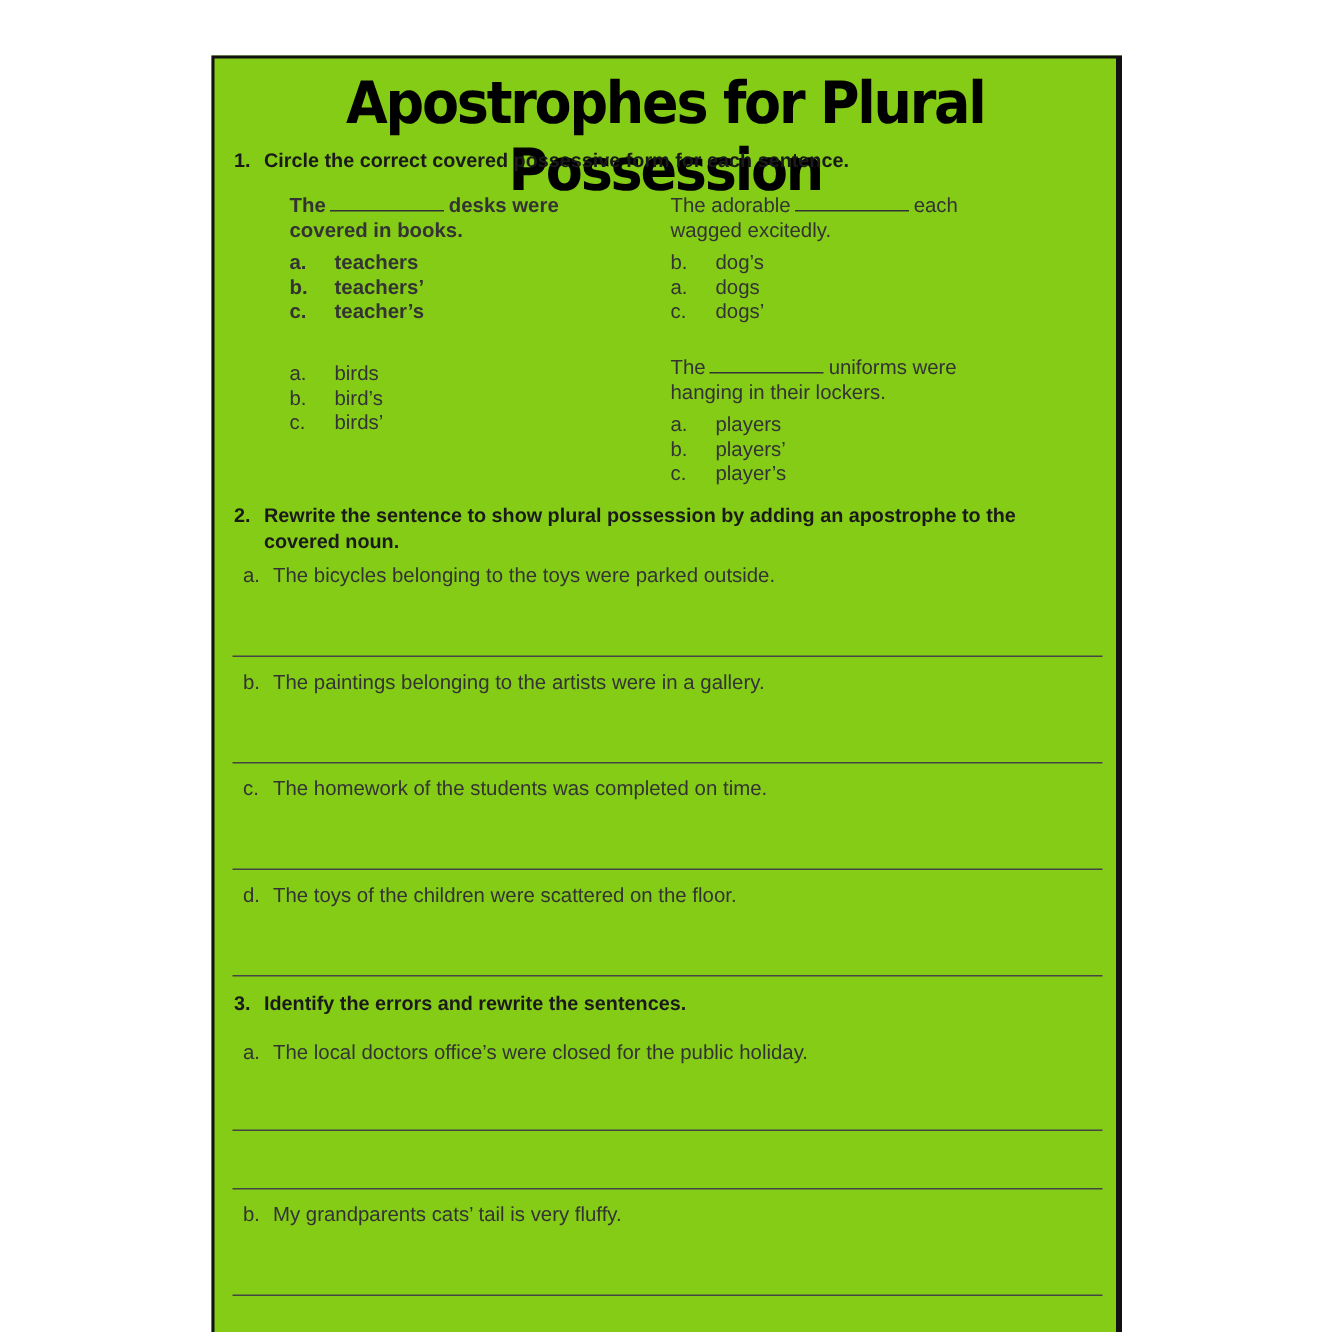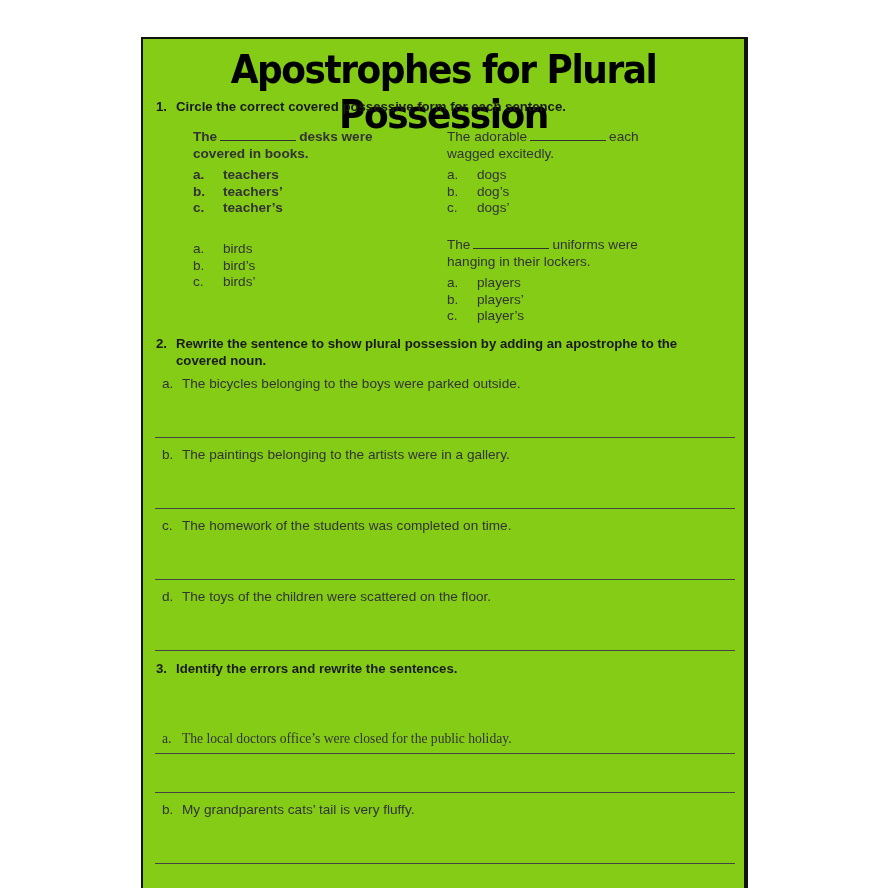--- a/index.html
+++ b/index.html
@@ -39,22 +39,22 @@
       <div><span class="opt-letter">c.</span><span>teacher’s</span></div>
     </div>
   </div>
 
   <div class="abs" style="left:304px; top:89px; width:260px;">
     <div class="stem">
       <span>The adorable</span><span class="blank"></span><span>each</span><br>
       <span>wagged excitedly.</span>
     </div>
     <div class="opts" style="margin-top:5px;">
+      <div><span class="opt-letter">b.</span><span>dog’s</span></div>
       <div><span class="opt-letter">a.</span><span>dogs</span></div>
-      <div><span class="opt-letter">b.</span><span>dog’s</span></div>
       <div><span class="opt-letter">c.</span><span>dogs’</span></div>
     </div>
   </div>
 
   <div class="abs" style="left:50px; top:197px; width:240px;">
     <div class="opts" style="margin-top:5px;">
       <div><span class="opt-letter">a.</span><span>birds</span></div>
       <div><span class="opt-letter">b.</span><span>bird’s</span></div>
       <div><span class="opt-letter">c.</span><span>birds’</span></div>
     </div>
@@ -71,21 +71,21 @@
       <div><span class="opt-letter">c.</span><span>player’s</span></div>
     </div>
   </div>
 
   <div class="abs q-head" style="left:13px; top:296px; width:580px; line-height:17px;">
     <span class="num">2.</span><span>Rewrite the sentence to show plural possession by adding an apostrophe to the</span><br>
     <span class="num"></span><span>covered noun.</span>
   </div>
 
   <div class="abs sent" style="left:19px; top:337px;">
-    <span class="num">a.</span><span>The bicycles belonging to the boys were parked outside.</span>
+    <span class="num">a.</span><span>The bicycles belonging to the toys were parked outside.</span>
   </div>
   <div class="rule" style="top:398px;"></div>
 
   <div class="abs sent" style="left:19px; top:408px;">
     <span class="num">b.</span><span>The paintings belonging to the artists were in a gallery.</span>
   </div>
   <div class="rule" style="top:469px;"></div>
 
   <div class="abs sent" style="left:19px; top:479px;">
     <span class="num">c.</span><span>The homework of the students was completed on time.</span>
@@ -94,21 +94,21 @@
 
   <div class="abs sent" style="left:19px; top:550px;">
     <span class="num">d.</span><span>The toys of the children were scattered on the floor.</span>
   </div>
   <div class="rule" style="top:611px;"></div>
 
   <div class="abs q-head" style="left:13px; top:622px;">
     <span class="num">3.</span><span>Identify the errors and rewrite the sentences.</span>
   </div>
 
-  <div class="abs sent" style="left:19px; top:692px;font-family:Liberation Serif, serif;">
+  <div class="abs sent" style="left:19px; top:655px;">
     <span class="num">a.</span><span>The local doctors office’s were closed for the public holiday.</span>
   </div>
   <div class="rule" style="top:714px;"></div>
   <div class="rule" style="top:753px;"></div>
 
   <div class="abs sent" style="left:19px; top:763px;">
     <span class="num">b.</span><span>My grandparents cats’ tail is very fluffy.</span>
   </div>
   <div class="rule" style="top:824px;"></div>
   <div class="rule" style="top:863px;"></div>

